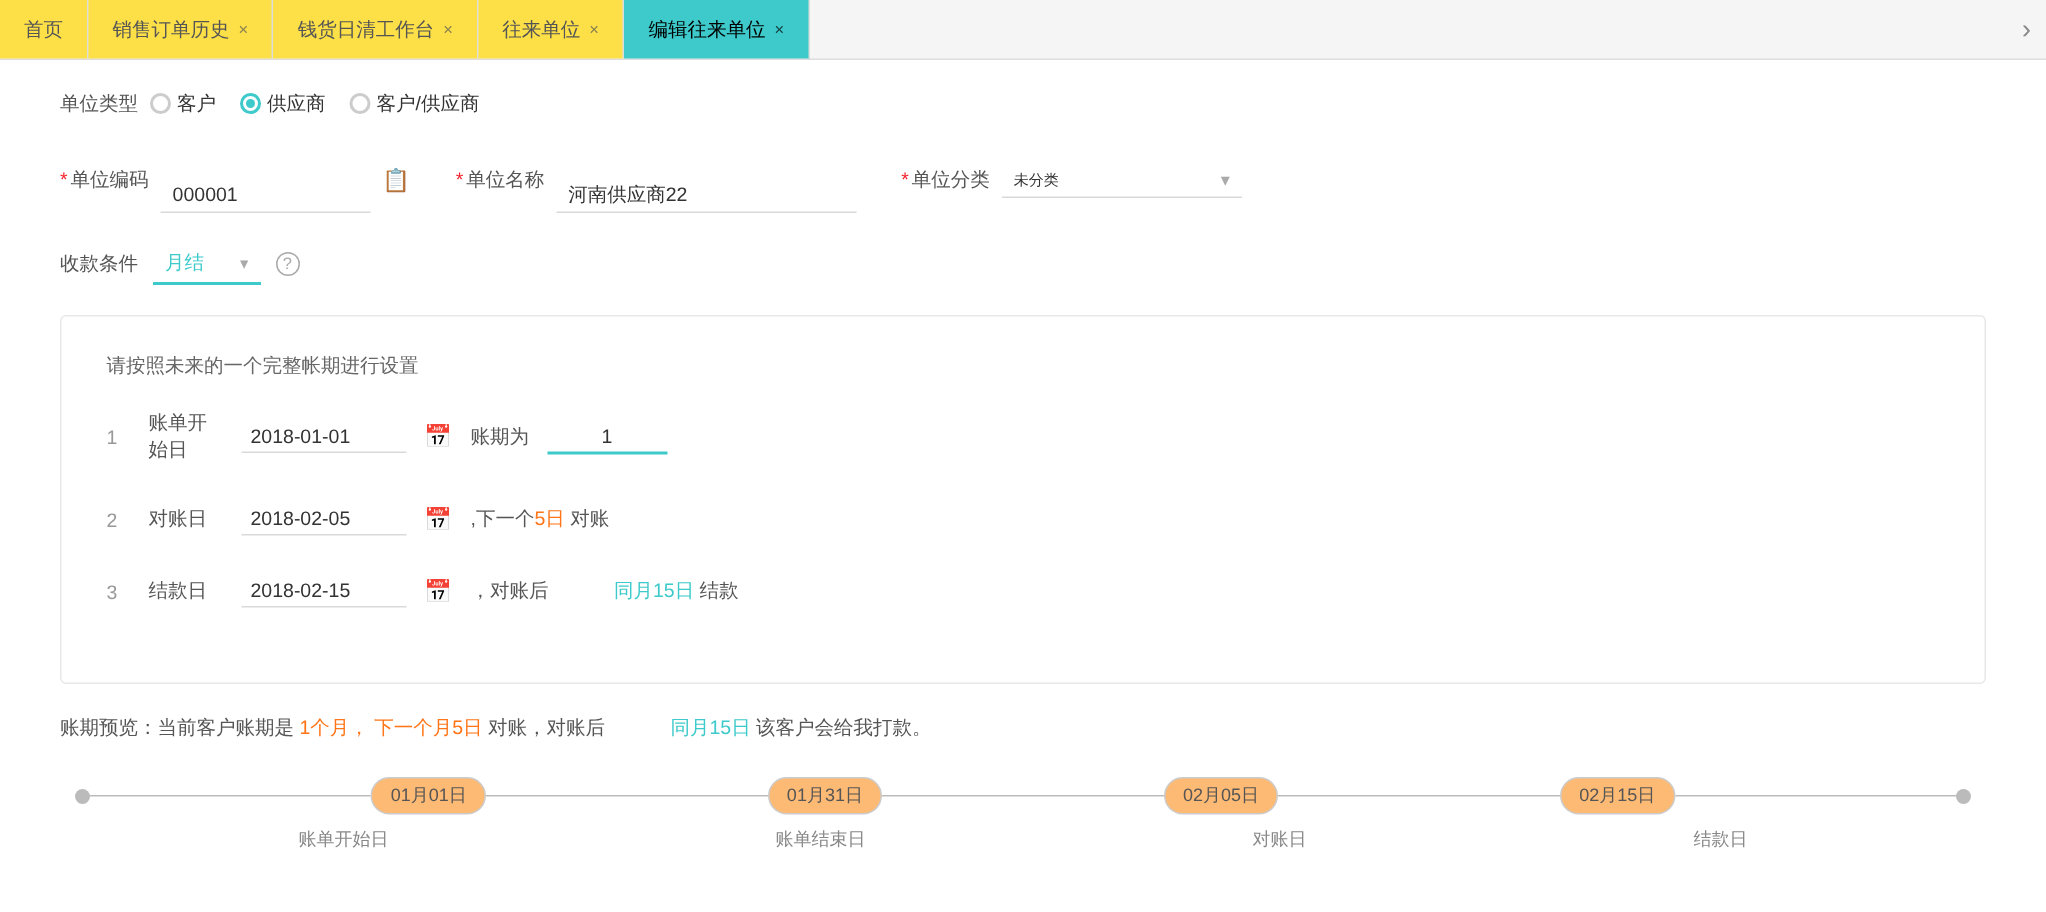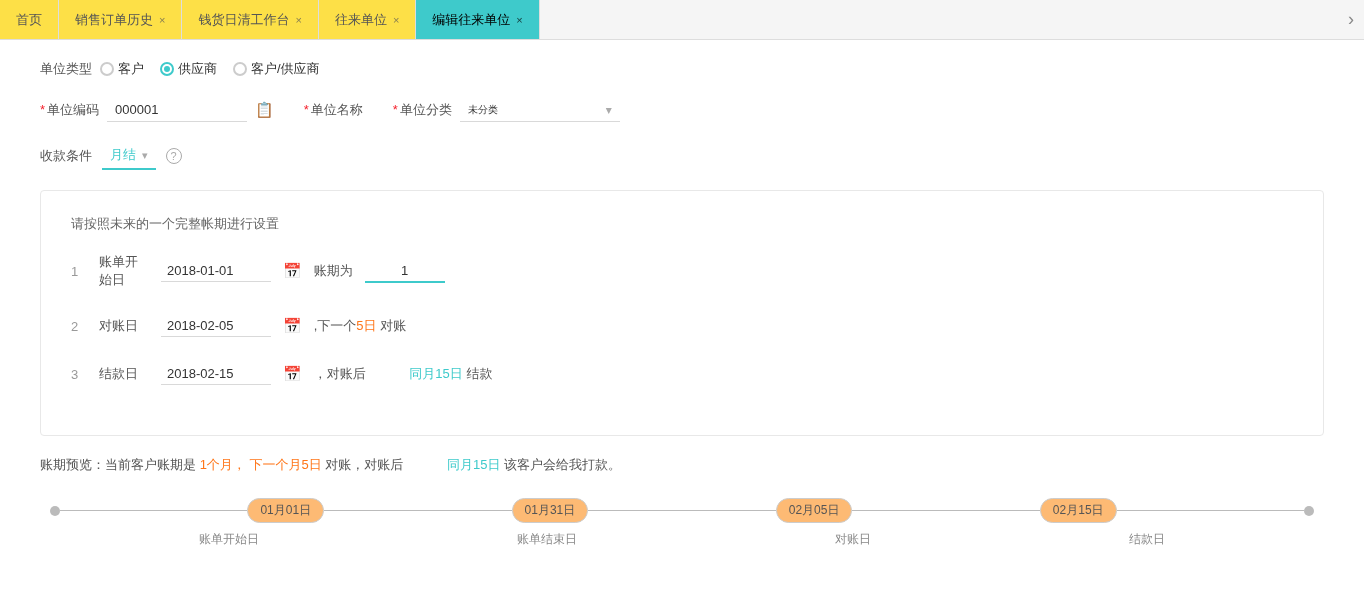--- a/index.html
+++ b/index.html
@@ -74,20 +74,21 @@
     }
     .form-input {
       border: none;
       border-bottom: 1px solid #d9d9d9;
       outline: none;
       padding: 4px 8px;
       font-size: 13px;
       color: #333;
       background: transparent;
       width: 140px;
+      margin-top: 20px;
     }
     .input-wide { width: 200px; }
 
     .radio-group {
       display: flex;
       align-items: center;
       gap: 16px;
     }
     .radio-item {
       display: flex;
@@ -148,21 +149,21 @@
       display: flex;
       align-items: center;
       gap: 10px;
     }
     .payment-select {
       display: flex;
       align-items: center;
       border-bottom: 2px solid #3ecacb;
       padding: 4px 8px;
       cursor: pointer;
-      gap: 6px;
+      gap: 24px;
     }
     .payment-value {
       color: #3ecacb;
       font-size: 13px;
     }
     .payment-arrow {
       color: #aaa;
       font-size: 11px;
     }
     .help-icon {
@@ -328,20 +329,21 @@
       <span class="form-label">
         <span class="required-star">*</span><span>单位编码</span>
       </span>
       <input class="form-input" type="text" value="000001" style="">
       <span class="cal-icon">📋</span>
     </div>
     <div class="form-group">
       <span class="form-label">
         <span class="required-star">*</span><span>单位名称</span>
       </span>
+      <input class="form-input input-wide" type="text" value="河南供应商22" style="">
     </div>
     <div class="form-group">
       <span class="form-label">
         <span class="required-star">*</span><span>单位分类</span>
       </span>
       <div class="select-field">
         <span class="select-value">未分类</span>
         <span class="select-arrow">▾</span>
       </div>
     </div>

